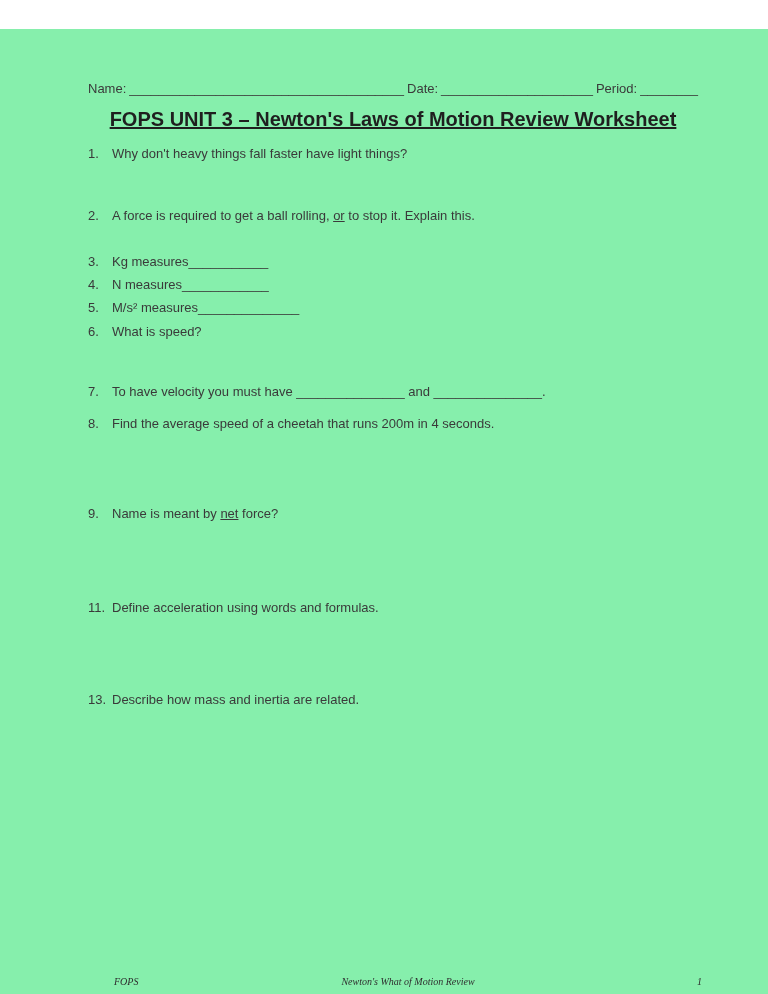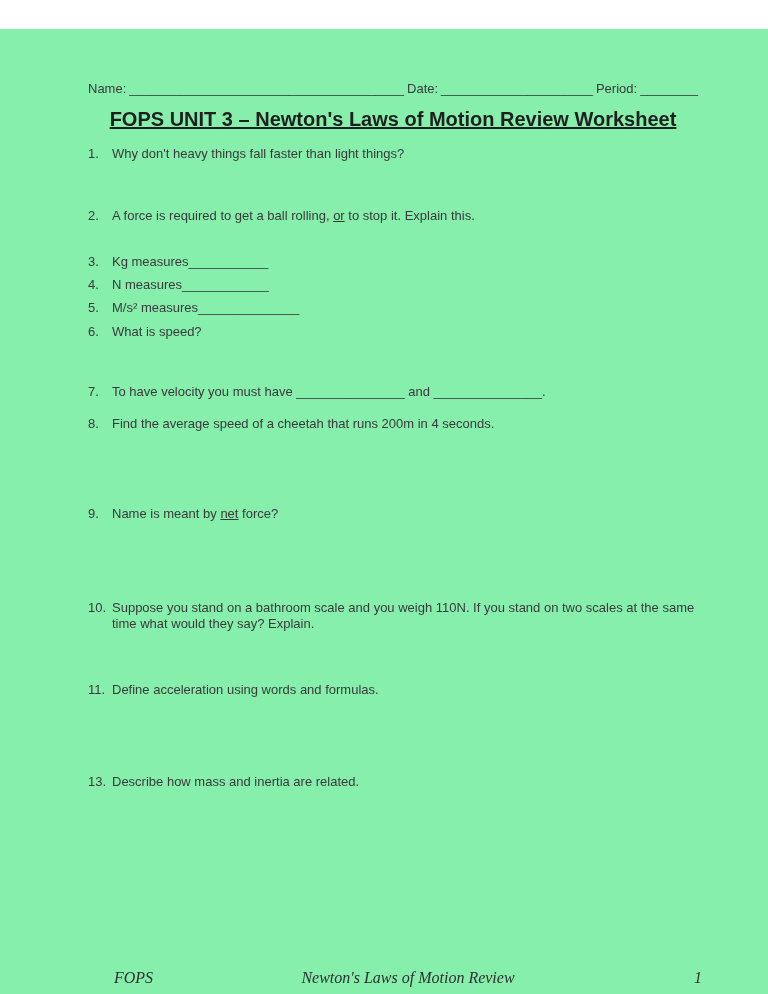--- a/index.html
+++ b/index.html
@@ -50,21 +50,21 @@
   .footer {
     position: absolute;
     left: 0;
     right: 0;
     bottom: 36px;
     display: grid;
     grid-template-columns: 1fr auto 1fr;
     align-items: baseline;
     font-family: "Liberation Serif", serif;
     font-style: italic;
-    font-size: 16px;
+    font-size: 10px;
     color: #2f2f2f;
     padding: 0 66px 0 114px;
   }
   .footer .f-left   { text-align: left; }
   .footer .f-center { text-align: center; }
   .footer .f-right  { text-align: right; }
 </style>
 </head>
 <body>
 
@@ -74,21 +74,21 @@
     <div class="header-line">
       <span class="header-group"><span class="lbl">Name:</span><span>______________________________________</span></span>
       <span class="header-group"><span class="lbl">Date:</span><span>_____________________</span></span>
       <span class="header-group"><span class="lbl">Period:</span><span>________</span></span>
     </div>
 
     <div class="title">FOPS UNIT 3 – Newton's Laws of Motion Review Worksheet</div>
 
     <div class="q" style="margin-bottom:46px">
       <span class="qnum">1.</span>
-      <span class="qtext">Why don't heavy things fall faster than light things?</span>
+      <span class="qtext">Why don't heavy things fall faster have light things?</span>
     </div>
 
     <div class="q" style="margin-bottom:30px">
       <span class="qnum">2.</span>
       <span class="qtext"><span>A force is required to get a ball rolling, </span><span class="u">or</span><span> to stop it. Explain this.</span></span>
     </div>
 
     <div class="q" style="margin-bottom:7px">
       <span class="qnum">3.</span>
       <span class="qtext">Kg measures___________</span>
@@ -117,36 +117,32 @@
     <div class="q" style="margin-bottom:74px">
       <span class="qnum">8.</span>
       <span class="qtext">Find the average speed of a cheetah that runs 200m in 4 seconds.</span>
     </div>
 
     <div class="q" style="margin-bottom:78px">
       <span class="qnum">9.</span>
       <span class="qtext"><span>Name is meant by </span><span class="u">net</span><span> force?</span></span>
     </div>
 
-    <div class="q" style="margin-bottom:50px">
-      <span class="qnum">10.</span>
-      <span class="qtext">Suppose you stand on a bathroom scale and you weigh 110N.  If you stand on two scales at the same time what would they say? Explain.</span>
-    </div>
 
     <div class="q" style="margin-bottom:76px">
       <span class="qnum">11.</span>
       <span class="qtext">Define acceleration using words and formulas.</span>
     </div>
 
 
     <div class="q">
       <span class="qnum">13.</span>
       <span class="qtext">Describe how mass and inertia are related.</span>
     </div>
 
   </div>
 
   <div class="footer">
     <span class="f-left">FOPS</span>
-    <span class="f-center">Newton's Laws of Motion Review</span>
+    <span class="f-center">Newton's What of Motion Review</span>
     <span class="f-right">1</span>
   </div>
 </div>
 
 </body></html>

